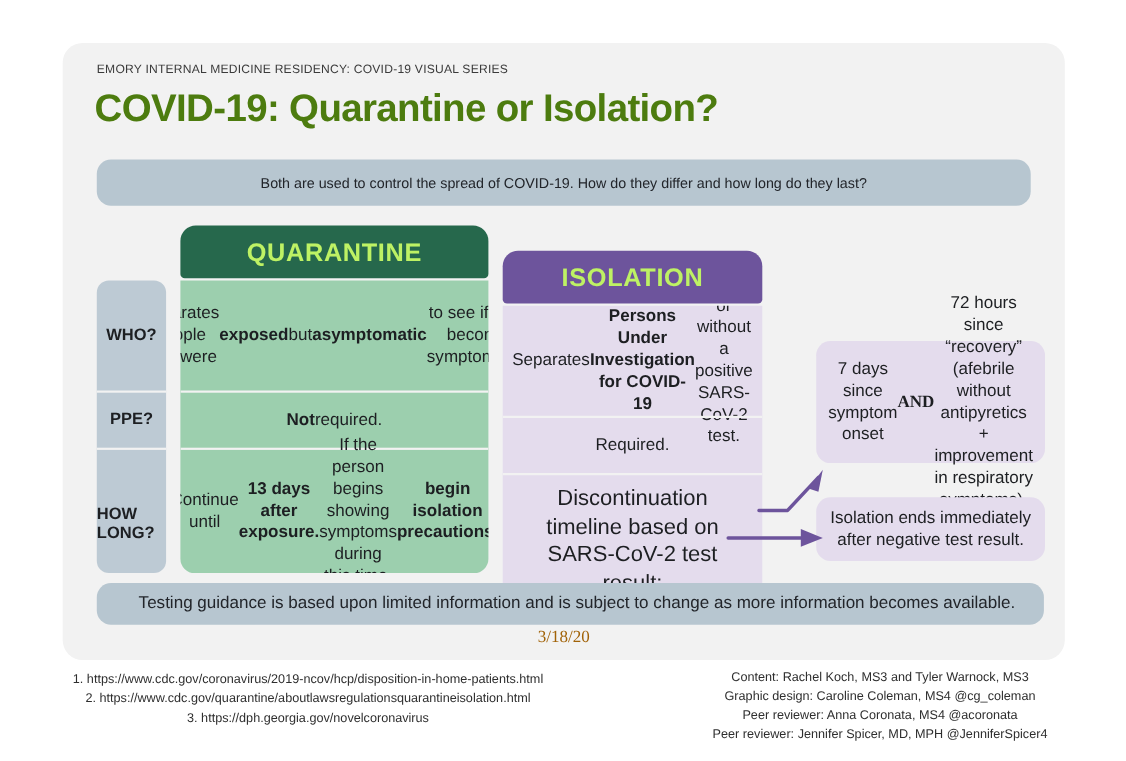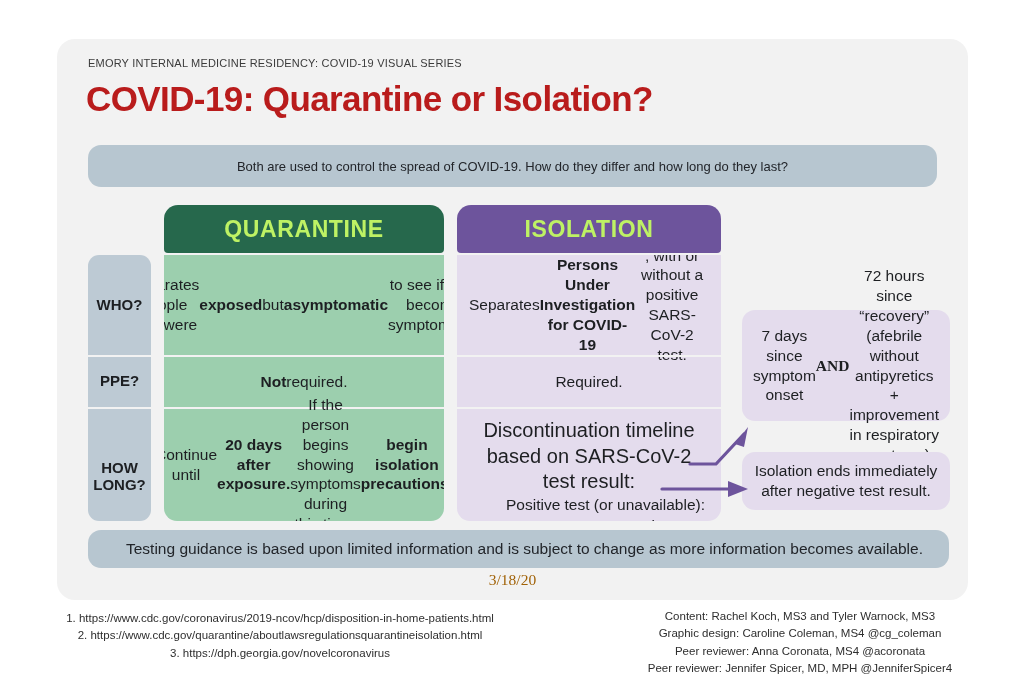--- a/index.html
+++ b/index.html
@@ -22,21 +22,21 @@
 
   .eyebrow{
     position:absolute;left:31px;top:18px;
     font-size:11px;letter-spacing:.2px;
     color:#3b3b3b;font-weight:400;
     white-space:nowrap;
   }
   .title{
     position:absolute;left:29px;top:40px;
     font-size:35px;font-weight:700;
-    letter-spacing:-.6px;color:#b91c1c;
+    letter-spacing:-.6px;color:#4d7c0f;
     white-space:nowrap;
   }
 
   .banner{
     position:absolute;
     background:#b7c6d0;
     border-radius:13px;
     display:flex;align-items:center;justify-content:center;
     text-align:center;
     color:#22252a;
@@ -67,36 +67,36 @@
   .labelcol{
     position:absolute;
     left:0px;top:50px;
     width:63px;height:266px;
     background:#bdcad4;
     border-radius:11px;
   }
   .labelcell{
     position:absolute;left:0;width:63px;
     display:flex;align-items:center;justify-content:center;
-    text-align:center;
+    text-align:left;
     font-size:15px;font-weight:700;color:#1d1f22;
     line-height:1.12;
   }
   .lc0{top:0px;height:100px;}
   .lc1{top:101px;height:51px;}
   .lc2{top:153px;height:138px;}
   .lsep{
     position:absolute;left:0;width:63px;height:2px;background:#f2f2f2;
   }
   .ls0{top:100px;}
   .ls1{top:152px;}
 
   .col{position:absolute;top:0;}
   .col-q{left:76px;width:280px;}
-  .col-i{left:369px;width:264px;}
+  .col-i{left:369px;width:236px;margin-top:23px;}
 
   .colhead{
     height:48px;
     border-radius:14px 14px 4px 4px;
     display:flex;align-items:center;justify-content:center;
     color:#bef264;font-size:23px;font-weight:700;
     letter-spacing:.6px;
   }
   .head-q{background:#26684c;}
   .head-i{background:#6d549c;}
@@ -196,21 +196,21 @@
       <div class="labelcell lc2">HOW LONG?</div>
     </div>
 
     <div class="col col-q">
       <div class="colhead head-q">QUARANTINE</div>
       <div class="colbody body-q">
         <div class="cell c0">Separates people who were <b>exposed</b> but <b>asymptomatic</b> to see if they become symptomatic.</div>
         <div class="csep cs0"></div>
         <div class="cell c1"><b>Not</b> required.</div>
         <div class="csep cs1"></div>
-        <div class="cell c2">Continue until <b>20 days after exposure.</b> If the person begins showing symptoms during this time, <b>begin isolation precautions.</b></div>
+        <div class="cell c2">Continue until <b>13 days after exposure.</b> If the person begins showing symptoms during this time, <b>begin isolation precautions.</b></div>
       </div>
     </div>
 
     <div class="col col-i">
       <div class="colhead head-i">ISOLATION</div>
       <div class="colbody body-i">
         <div class="cell c0">Separates <b>Persons Under Investigation for COVID-19</b>, with or without a positive SARS-CoV-2 test.</div>
         <div class="csep cs0"></div>
         <div class="cell c1">Required.</div>
         <div class="csep cs1"></div>

